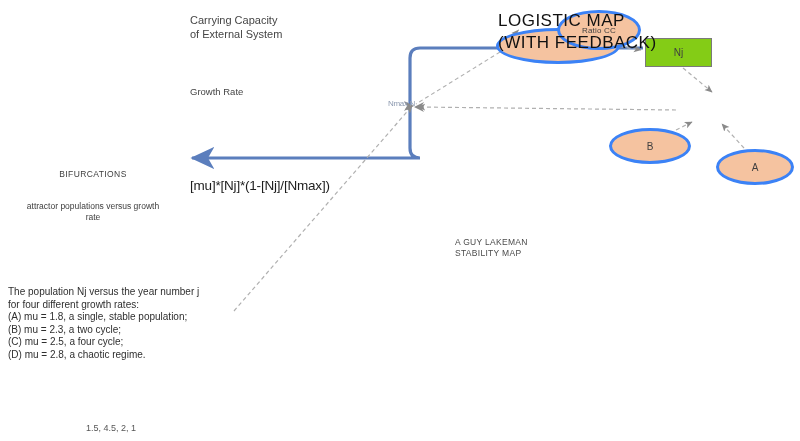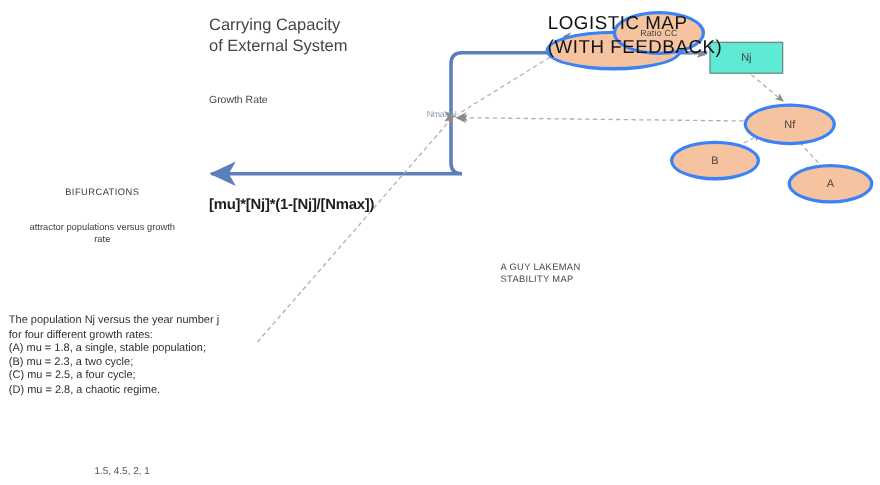--- a/index.html
+++ b/index.html
@@ -26,21 +26,21 @@
     pointer-events: none;
   }
   .txt {
     position: absolute;
     color: #3f3f3f;
     white-space: pre;
     line-height: 1.25;
   }
   .lbl-carrying {
     left: 190px; top: 14px;
-    font-size: 15px;
+    font-size: 11px;
     color: #454545;
   }
   .lbl-growth {
     left: 190px; top: 86px;
     font-size: 9.5px;
     color: #454545;
   }
   .lbl-deltan {
     left: 388px; top: 99px;
     font-size: 8px;
@@ -51,21 +51,21 @@
     left: 8px; top: 148px;
     width: 170px;
     text-align: center;
     font-size: 8.5px;
     color: #3d3d3d;
   }
   .lbl-bifurc .b-title { letter-spacing: 0.4px; }
   .lbl-formula {
     left: 190px; top: 178px;
     font-size: 13.5px;
-    font-weight: bold;
+    font-weight: normal;
     color: #1d1d1d;
     letter-spacing: -0.2px;
   }
   .lbl-author {
     left: 455px; top: 237px;
     font-size: 8.5px;
     color: #4a4a4a;
     letter-spacing: 0.3px;
   }
   .lbl-caption {
@@ -129,21 +129,21 @@
   }
   .node-mu {
     left: 181px; top: 311px;
     width: 82px; height: 38px;
     font-size: 10px;
   }
   .box-nj {
     position: absolute;
     left: 645px; top: 38px;
     width: 67px; height: 29px;
-    background: #5eead4;
+    background: #84cc16;
     border: 1px solid #7a7a7a;
     box-sizing: border-box;
     display: flex;
     align-items: center;
     justify-content: center;
     color: #3f3f3f;
     font-size: 10px;
     z-index: 5;
   }
 </style>
@@ -211,23 +211,20 @@
   </div>
 
   <div class="ellipse node-ratio">
     <span>Ratio CC</span>
   </div>
 
   <div class="box-nj">
     <span>Nj</span>
   </div>
 
-  <div class="ellipse node-nf">
-    <span>Nf</span>
-  </div>
 
   <div class="ellipse node-b">
     <span>B</span>
   </div>
 
   <div class="ellipse node-a">
     <span>A</span>
   </div>
 
 

